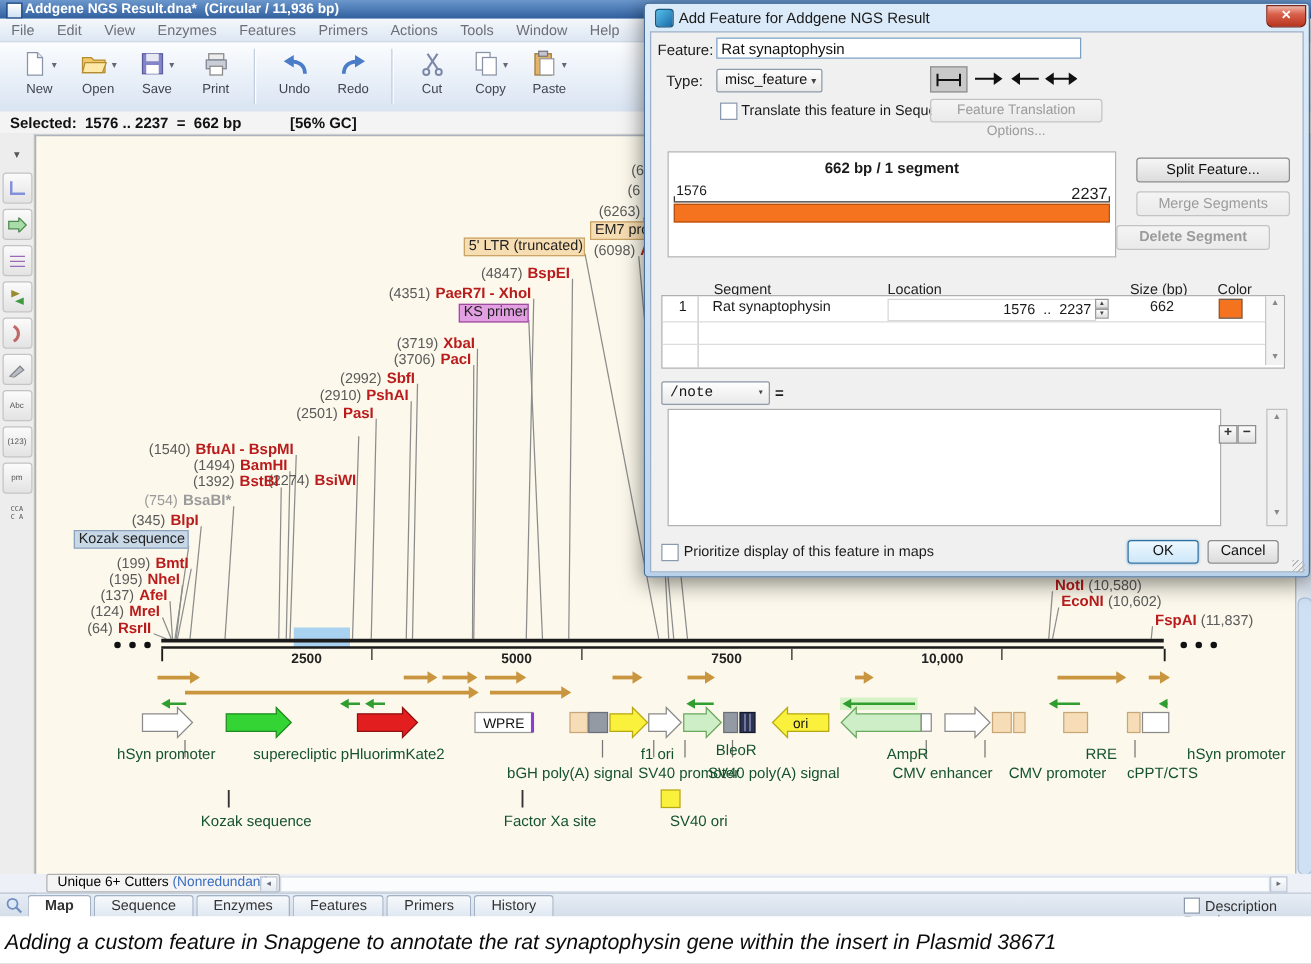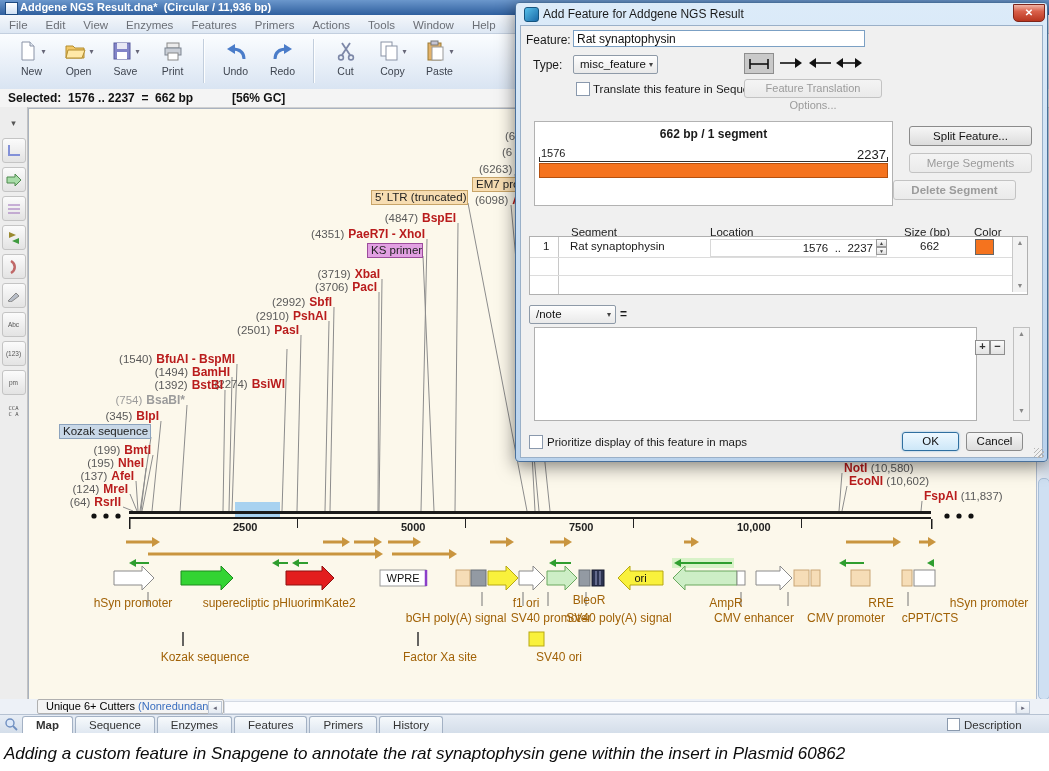--- a/index.html
+++ b/index.html
@@ -34,21 +34,21 @@
     border:1px solid #a9b2bf;overflow:hidden;}
   #mapsvg{position:absolute;left:0;top:0;}
   .site{position:absolute;white-space:nowrap;font-size:12px;line-height:13px;}
   .site .pos{color:#5a5a5a;font-size:11.5px;margin-right:4px;}
   .site .name{font-weight:bold;color:#b91c1c;}
   .site.gray .pos,.site.gray .name{color:#9b9b9b;}
   .flag{position:absolute;font-size:11.5px;line-height:13px;padding:0 3px;border:1px solid;white-space:nowrap;color:#222;}
   .flag.tan{background:#f7ddb2;border-color:#c8a468;}
   .flag.purple{background:#e2a0e2;border-color:#9c4d9c;}
   .flag.blue{background:#c9d8e7;border-color:#8ca3bd;}
-  .flabel{position:absolute;font-size:12px;color:#a16207;transform:translateX(-50%);white-space:nowrap;padding-left:44px;}
+  .flabel{position:absolute;font-size:12px;color:#14532d;transform:translateX(-50%);white-space:nowrap;padding-left:44px;}
   .rnum{position:absolute;font-size:11px;font-weight:bold;color:#222;width:60px;text-align:left;white-space:nowrap;}
   #vscroll{position:absolute;left:1036px;top:108px;width:13px;height:591px;background:linear-gradient(90deg,#e9eff7,#d8e2ef);border-left:1px solid #b0bdd0;}
   #vthumb{position:absolute;left:1px;top:370px;width:10px;height:220px;background:#cfe0f2;border:1px solid #a8bfd8;border-radius:5px;}
   
   #hstrip{position:absolute;left:0;top:699px;width:1049px;height:15px;background:#edf1f7;}
   #cutters{position:absolute;left:37px;top:0px;height:13px;padding:0 8px;border:1px solid #b0b0b0;
     background:#f4f4f4;border-radius:2px;font-size:11px;line-height:13px;white-space:nowrap;}
   #cutters .blue{color:#3a6ebf;}
   .harrow{position:absolute;top:2px;width:12px;height:11px;background:linear-gradient(#fcfdfe,#e4eaf2);
     border:1px solid #bcc6d4;font-size:7px;color:#667;text-align:center;line-height:11px;}
@@ -445,21 +445,21 @@
       <circle cx="6" cy="6" r="4" fill="#dce8f8" stroke="#6f8fc0" stroke-width="1.4"></circle>
       <line x1="9" y1="9" x2="13" y2="13" stroke="#6f8fc0" stroke-width="1.8"></line>
     </svg>
     <div id="tabs-holder"><div class="tab active">Map</div><div class="tab">Sequence</div><div class="tab">Enzymes</div><div class="tab">Features</div><div class="tab">Primers</div><div class="tab">History</div></div>
     <div id="descpanel">
       <span class="cb" style="vertical-align:-2px;margin-right:4px;"></span><span>Description Panel</span>
     </div>
   </div>
 
   <div id="caption">
-    <div>Adding a custom feature in Snapgene to annotate the rat synaptophysin gene within the insert in Plasmid 60862</div>
+    <div>Adding a custom feature in Snapgene to annotate the rat synaptophysin gene within the insert in Plasmid 38671</div>
   </div>
 
   <div id="dialog">
     <div id="dlg-icon"></div>
     <div id="dlg-title">Add Feature for Addgene NGS Result</div>
     <div id="dlg-close">✕</div>
     <div id="dlg-client"></div>
 
     <div class="dl" style="left:10px;top:30px;">Feature:</div>
     <input class="dinput" style="left: 57px; top: 27px; width: 284px; height: 15px;" value="Rat synaptophysin">
@@ -529,21 +529,21 @@
       <div class="dl" style="left:390px;top:3px;font-size:11.5px;">662</div>
       <div id="swatch" style="background: rgb(245, 115, 30);"></div>
       <div class="tsepline" style="top:20px;"></div>
       <div class="tsepline" style="top:38px;"></div>
       <div id="tscroll">
         <div style="margin-top:2px;">▲</div>
         <div style="margin-top:36px;">▼</div>
       </div>
     </div>
 
-    <div class="dselect" style="left:13px;top:302px;width:79px;height:17px;">
+    <div class="dselect" style="left:13px;top:302px;width:79px;height:17px;font-family:Liberation Mono, monospace;">
       <span>/note</span><span class="car">▾</span>
     </div>
     <div class="dl" style="left:104px;top:304px;font-weight:bold;">=</div>
     <div id="notesbox"></div>
     <div class="pm-btn" style="left:459px;top:337px;">+</div>
     <div class="pm-btn" style="left:474px;top:337px;">−</div>
     <div id="notes-scroll">
       <div style="margin-top:2px;">▲</div>
       <div style="margin-top:70px;">▼</div>
     </div>

